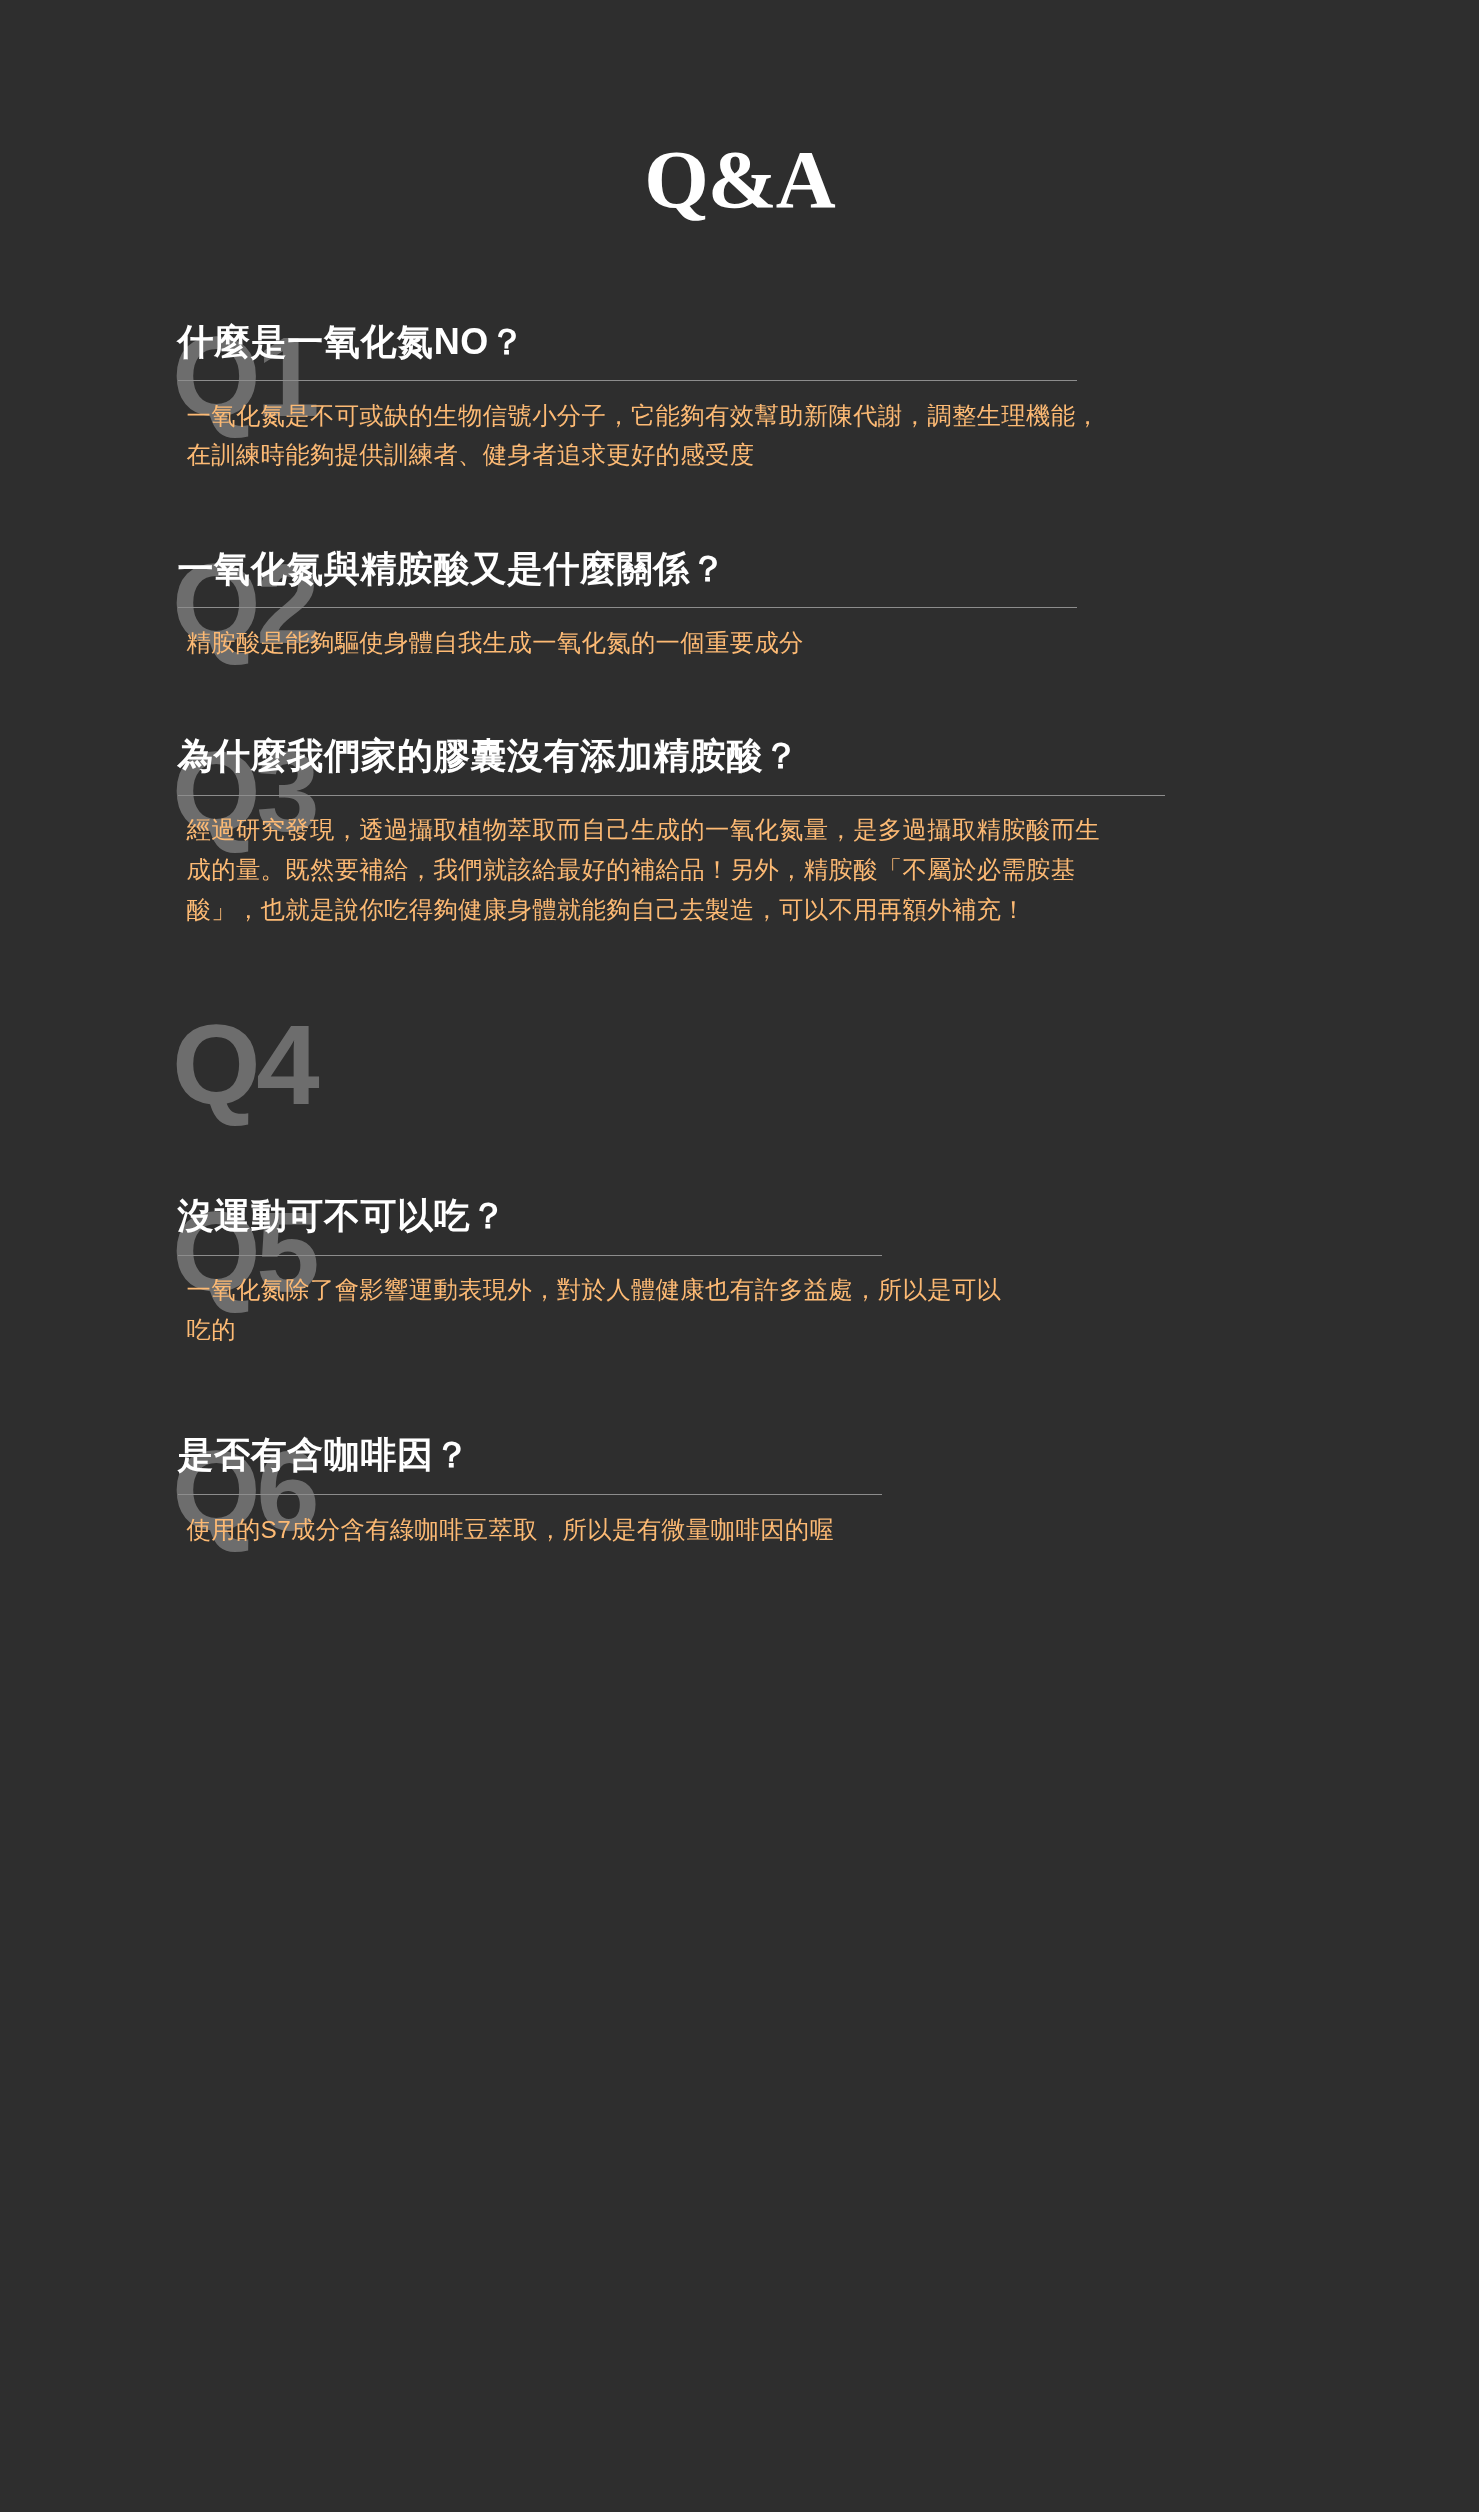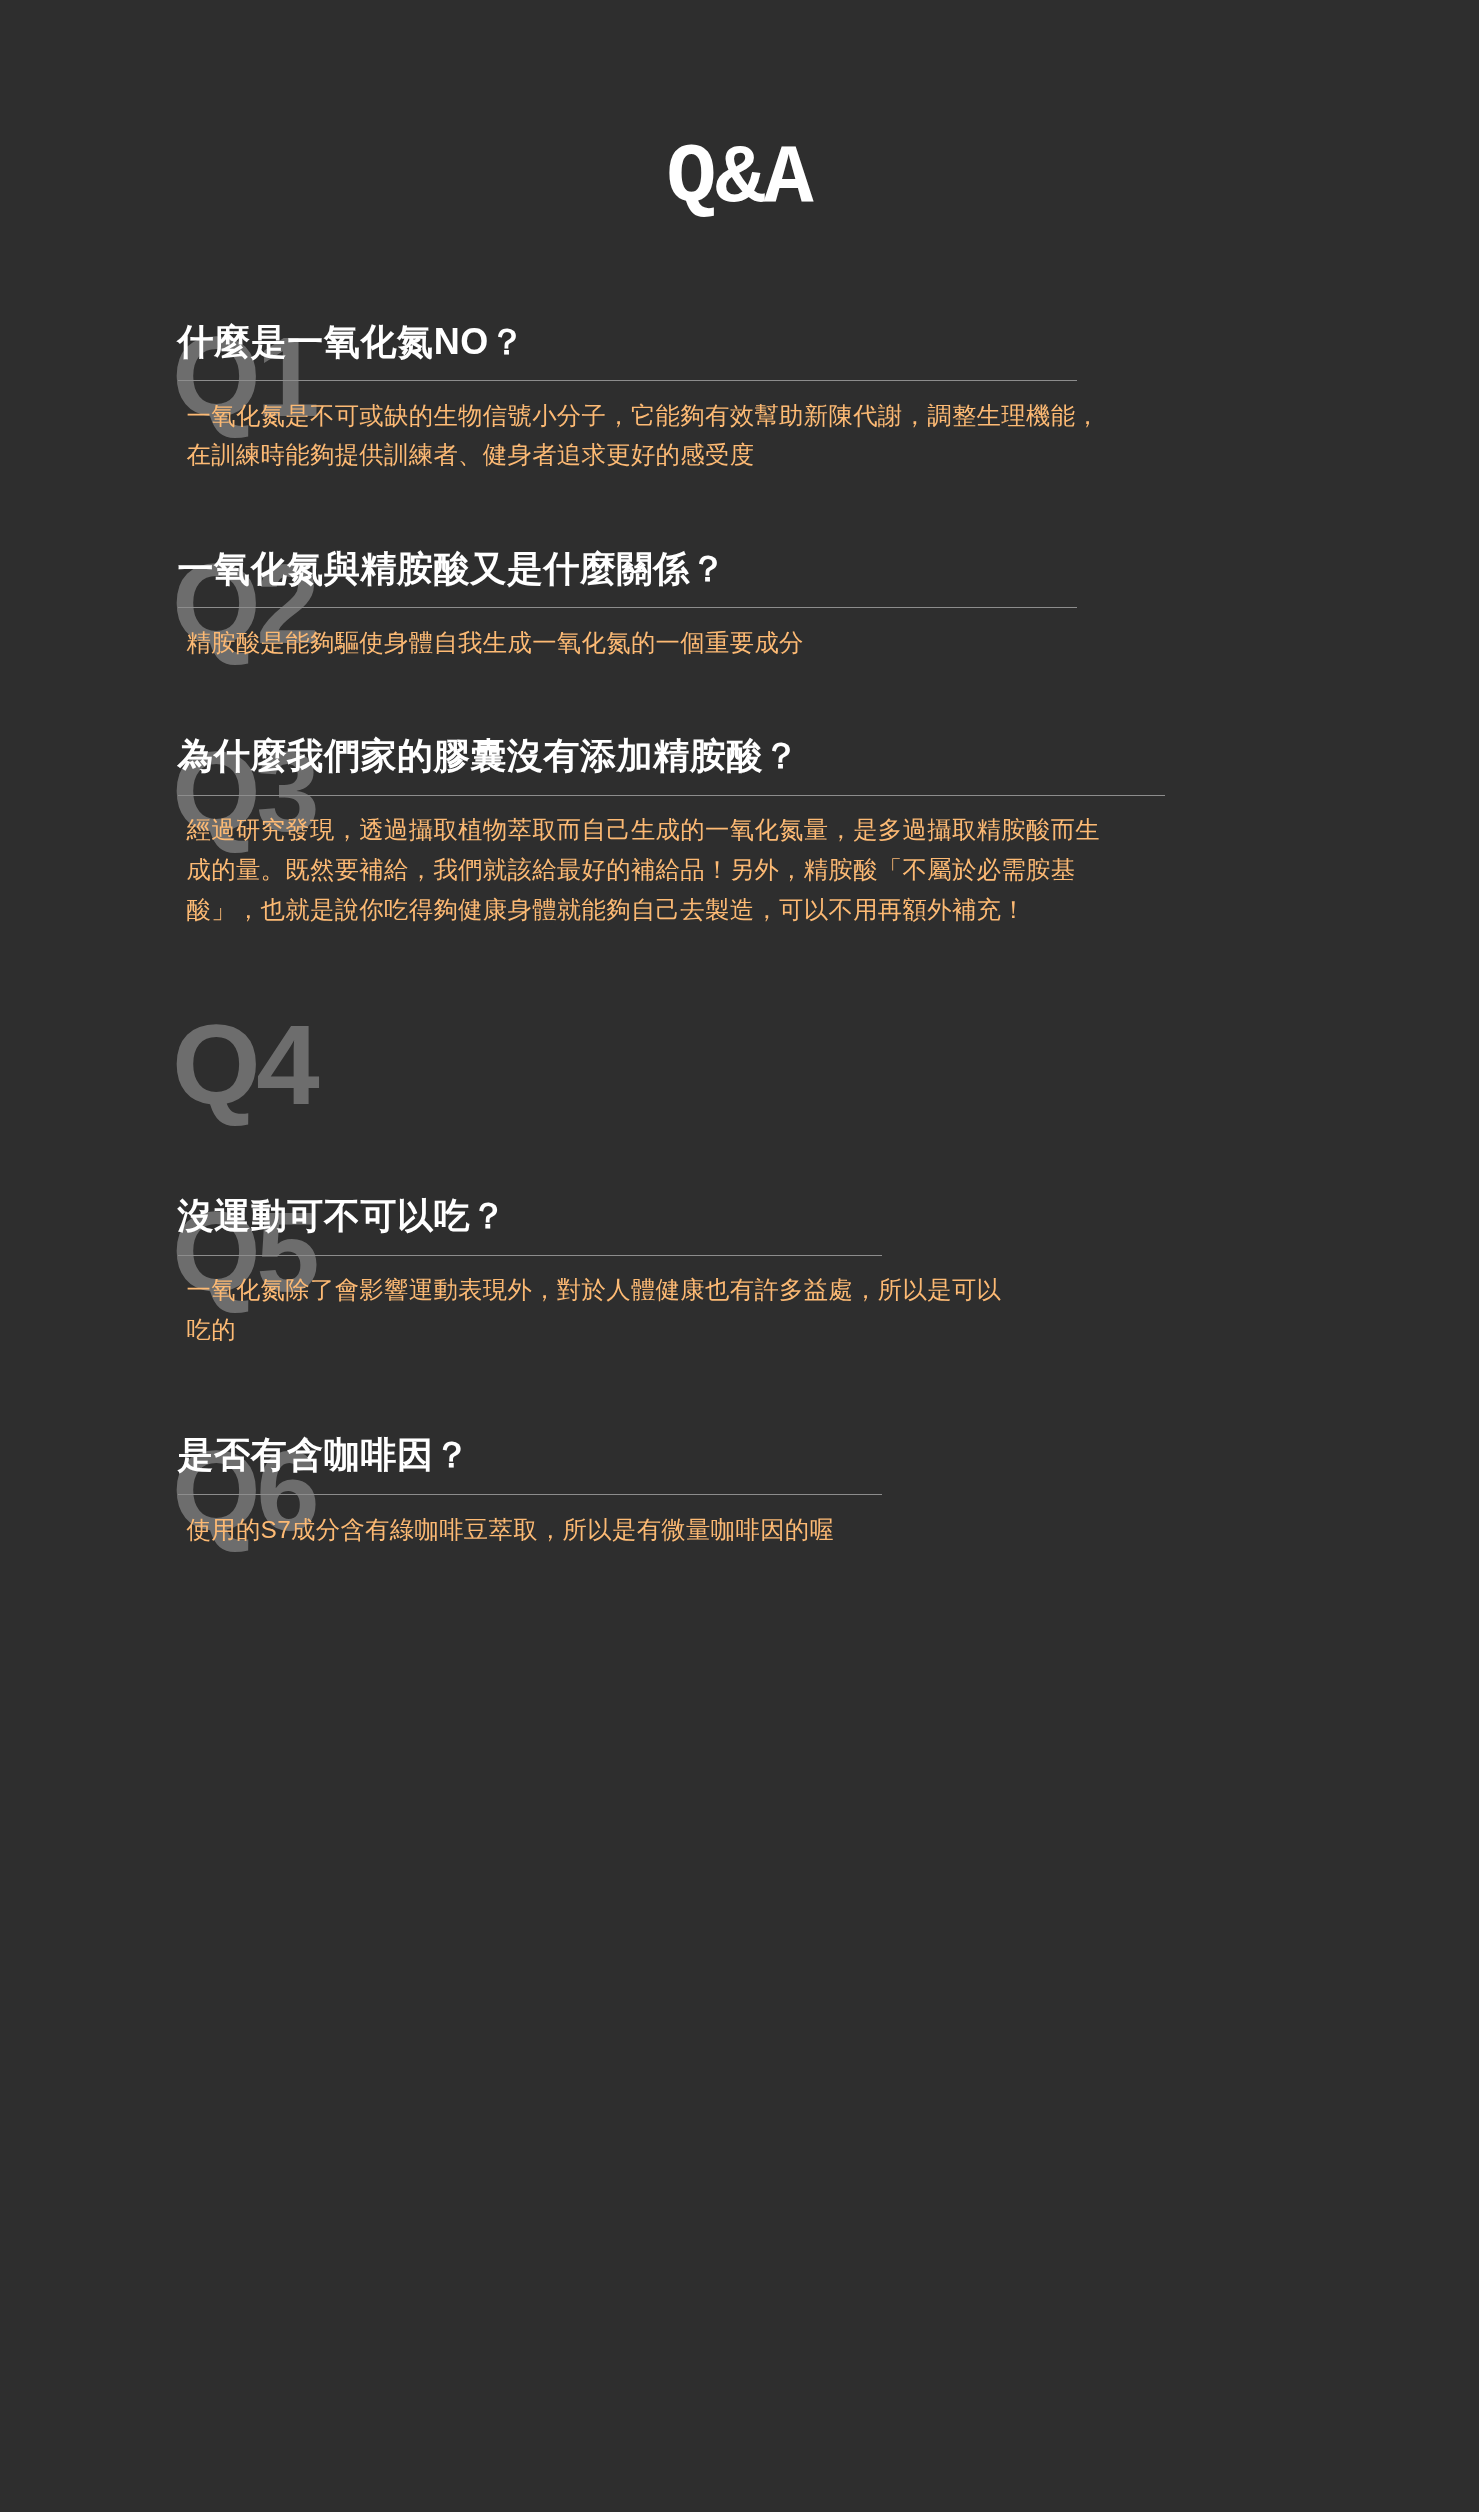--- a/index.html
+++ b/index.html
@@ -24,21 +24,21 @@
     padding: 0;
   }
   .page-title {
     text-align: center;
     font-size: 83px;
     font-weight: 800;
     letter-spacing: -1.1px;
     color: #ffffff;
     padding-top: 82px;
     line-height: 1;
-    font-family: Liberation Mono, monospace;
+    font-family: Liberation Serif, serif;
   }
   .qa-list {
     margin-top: 98px;
     padding: 0 16px 0 0;
   }
   .qa-item {
     position: relative;
     display: flex;
     align-items: flex-start;
     margin-bottom: 0;

